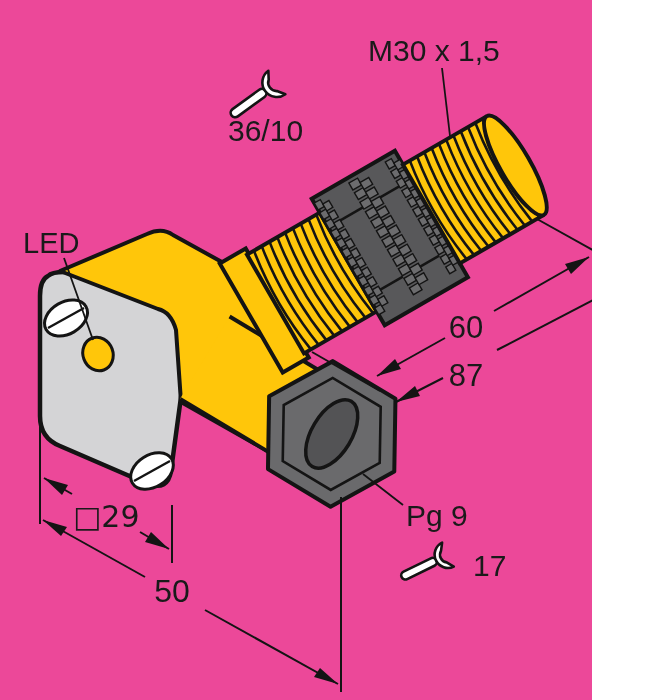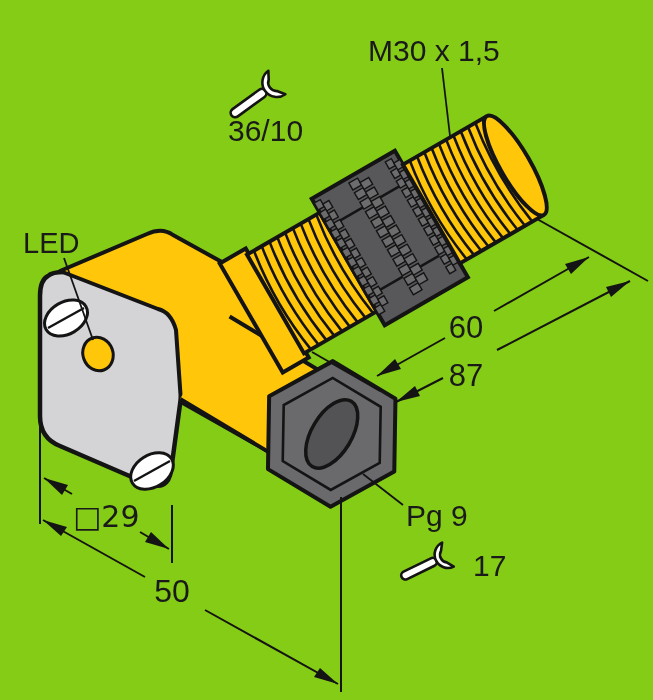--- a/index.html
+++ b/index.html
@@ -1,16 +1,16 @@
 <!DOCTYPE html>
 <html><head>
 <meta charset="utf-8">
 <style>
   html,body{margin:0;padding:0;background:#ffffff;}
-  #canvas{position:relative;width:653px;height:700px;background:#84cc16;overflow:hidden;
+  #canvas{position:relative;width:592px;height:700px;background:#ec4899;overflow:hidden;
           font-family:"Liberation Sans", sans-serif;}
   svg text{fill:#1a1a1a;font-family:"Liberation Sans", sans-serif;}
   svg text.dejavu{font-family:"DejaVu Sans", sans-serif;}
   .dimline{stroke:#141414;stroke-width:2;fill:none;}
   .leader{stroke:#141414;stroke-width:1.8;fill:none;}
   .arrow{fill:#141414;stroke:none;}
   .outline{stroke:#141414;stroke-linejoin:round;}
 </style>
 </head>
 <body>

